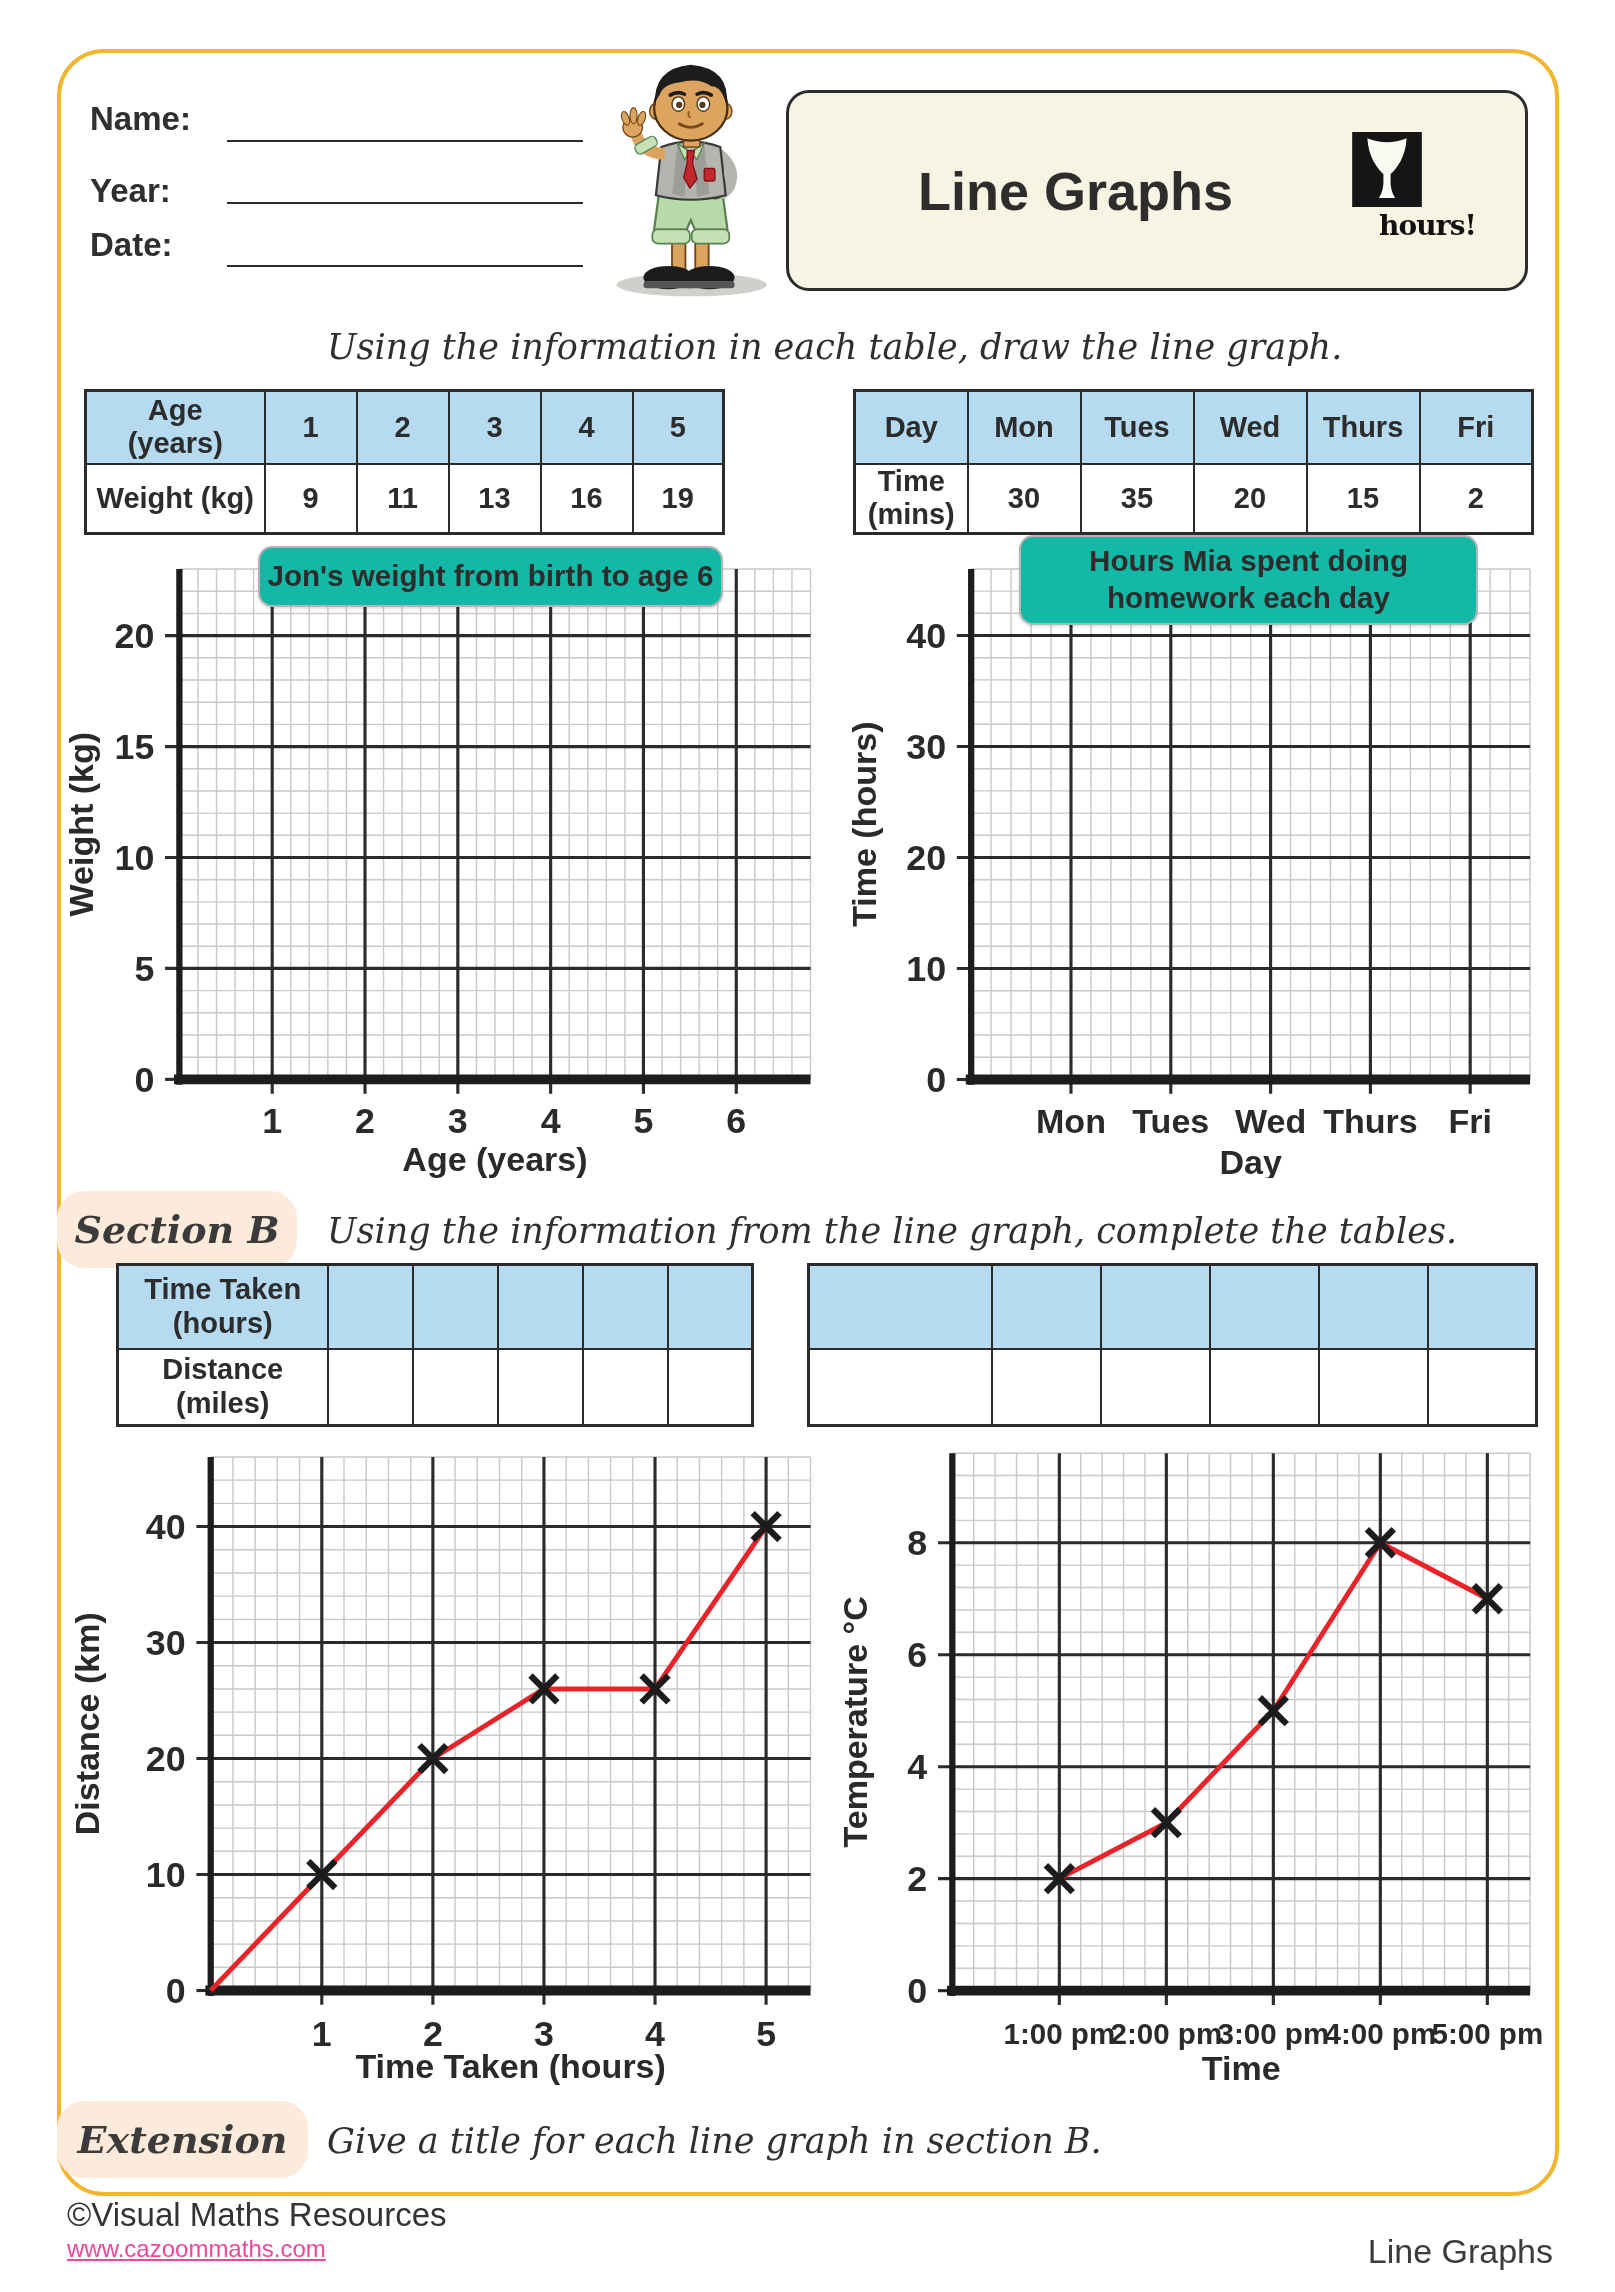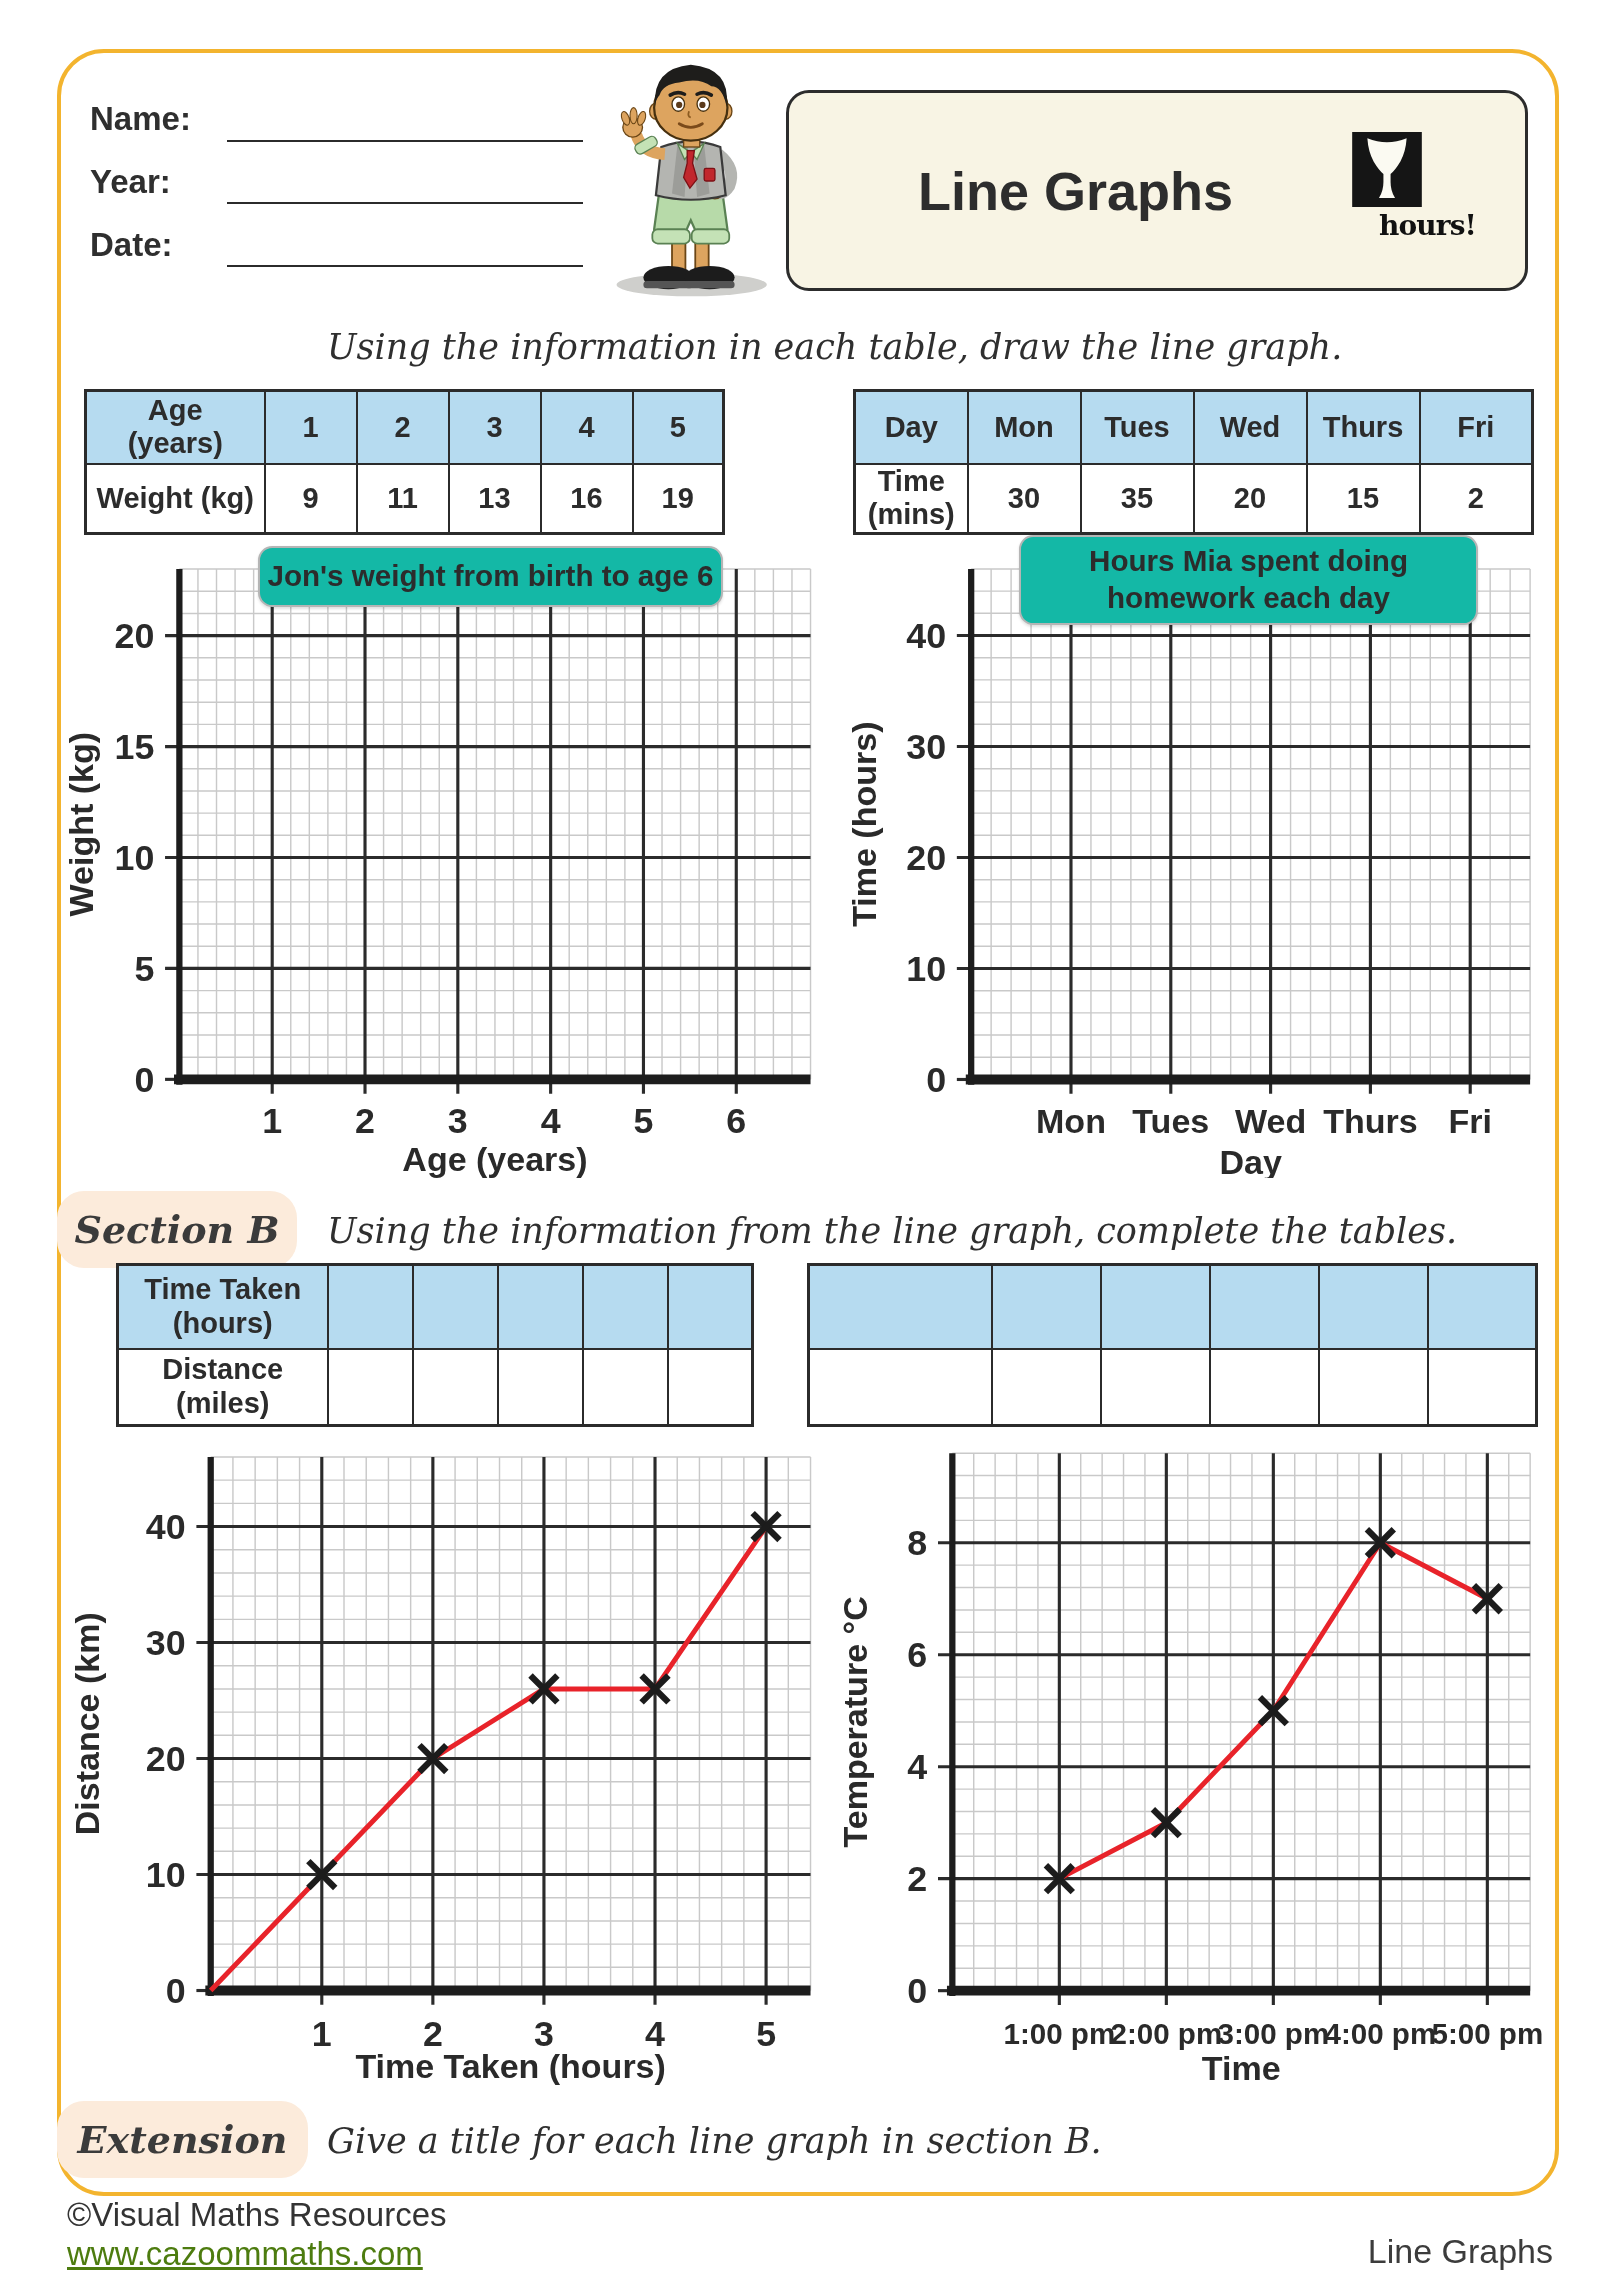--- a/index.html
+++ b/index.html
@@ -33,34 +33,34 @@
   tr.hdr td{background:#b6dbf0;}
   .wspan{display:inline-block;}
   .w-age{max-width:103px;} .w-mins{max-width:94px;} .w-tt{max-width:184px;} .w-dm{max-width:148px;}
   
   .gtitle{background:#14b8a6;border:2.7px solid #b5b5b5;border-radius:14.3px;
         display:flex;align-items:center;justify-content:center;text-align:center;
         font-weight:bold;font-size:29.6px;color:#2c2c2c;line-height:1.25;
         box-shadow:0 1.8px 2.7px rgba(0,0,0,0.12);}
   
   .foot{font-size:33px;color:#333;}
-  .foot-link{font-size:33px;color:#4d7c0f;text-decoration:underline;}
+  .foot-link{font-size:24px;color:#ec4899;text-decoration:underline;}
   .foot-right{font-size:34px;color:#3c3c3c;}
   svg{display:block;}
 </style>
 </head>
 <body>
 
 <div class="page">
 
   <div class="abs sheet-border"></div>
 
   <div class="abs id-label" style="left:90px;top:100px;">Name:</div>
   <div class="abs id-line" style="left:227px;top:140px;"></div>
-  <div class="abs id-label" style="left:90px;top:163px;">Year:</div>
+  <div class="abs id-label" style="left:90px;top:172px;">Year:</div>
   <div class="abs id-line" style="left:227px;top:202px;"></div>
   <div class="abs id-label" style="left:90px;top:226px;">Date:</div>
   <div class="abs id-line" style="left:227px;top:265px;"></div>
 
   <svg class="abs" style="left:584px;top:54px;" width="210" height="245" viewBox="0 0 234 274">
     <ellipse cx="120" cy="258" rx="84" ry="13" fill="#cfcfcc"></ellipse>
     <rect x="98" y="200" width="15" height="52" rx="6" fill="#dda45f" stroke="#6b4616" stroke-width="2"></rect>
     <rect x="124" y="200" width="15" height="52" rx="6" fill="#dda45f" stroke="#6b4616" stroke-width="2"></rect>
     <ellipse cx="94" cy="250" rx="28" ry="13" fill="#1c1c1c"></ellipse>
     <ellipse cx="140" cy="250" rx="28" ry="13" fill="#1c1c1c"></ellipse>

